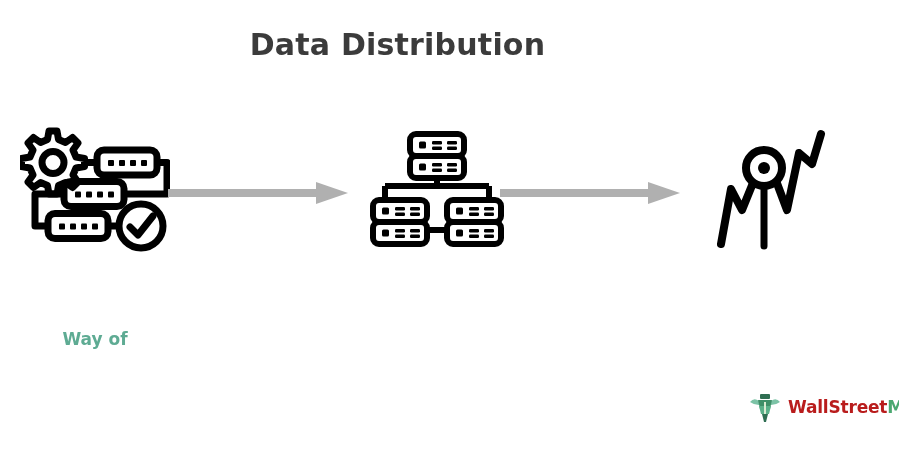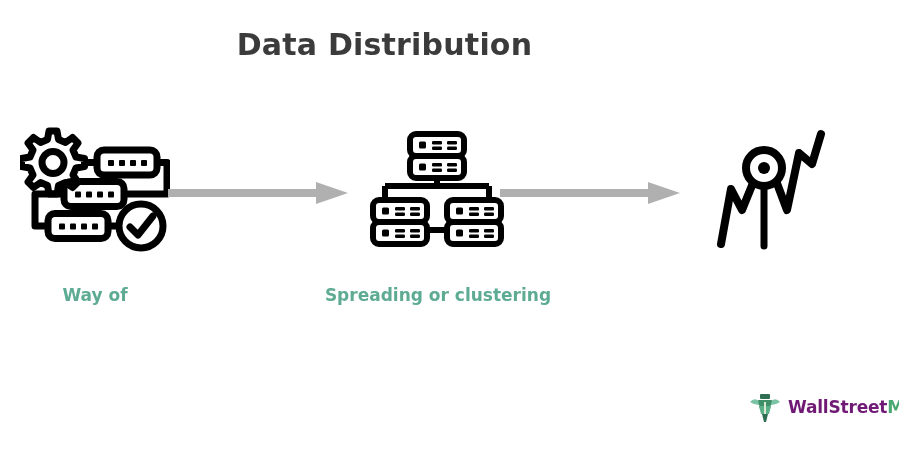--- a/index.html
+++ b/index.html
@@ -15,21 +15,21 @@
     position: relative;
     width: 899px;
     height: 459px;
     background: #ffffff;
     overflow: hidden;
   }
 
   
   .page-title {
     position: absolute;
-    left: 0;
+    left: 13px;
     top: 26px;
     width: 769px;
     text-align: center;
     font-family: "DejaVu Sans", sans-serif;
     font-size: 30px;
     font-weight: bold;
     letter-spacing: 0.2px;
     color: #3b3b3b;
     line-height: 38px;
   }
@@ -70,21 +70,21 @@
     text-align: center;
     font-family: "DejaVu Sans", sans-serif;
     font-size: 17px;
     font-weight: bold;
     color: #5eab93;
     line-height: 24px;
   }
   .caption.cap-1 { left: 10px;  top: 283px; width: 170px; }
   .caption.cap-2 { left: 320px; top: 283px; width: 236px; }
   .caption.cap-3 { left: 630px; top: 283px; width: 250px; }
-  .caption .cap-line { display: block; }
+  .caption .cap-line { display: block; margin-top: 44px; }
 
   
   .logo {
     position: absolute;
     left: 748px;
     top: 388px;
     width: 140px;
     height: 38px;
     display: flex;
     align-items: center;
@@ -95,21 +95,21 @@
     height: 34px;
     flex: 0 0 34px;
   }
   .logo-text {
     font-family: "DejaVu Sans", sans-serif;
     font-size: 17px;
     font-weight: bold;
     letter-spacing: -0.2px;
     white-space: nowrap;
   }
-  .logo-text .brand-a { color: #701a75; }
+  .logo-text .brand-a { color: #b91c1c; }
   .logo-text .brand-b { color: #4aa870; }
 </style>
 </head>
 <body>
 
 <div id="canvas">
 
   <div class="page-title">Data Distribution</div>
 
   <div class="stage">
@@ -260,21 +260,20 @@
       </span>
     </div>
 
   </div>
 
   <div class="caption cap-1">
     <span class="cap-line">Way of</span>
   </div>
 
   <div class="caption cap-2">
-    <span class="cap-line">Spreading or clustering</span>
   </div>
 
 
   <div class="logo">
     <span class="logo-mark">
       <svg width="34" height="34" viewBox="0 0 34 34" xmlns="http://www.w3.org/2000/svg" aria-hidden="true">
 
         <path d="M2 12 Q6 7 11 11 L11 15 Q6 15 2 12 Z" fill="#7cc3a6"></path>
         <path d="M32 12 Q28 7 23 11 L23 15 Q28 15 32 12 Z" fill="#7cc3a6"></path>
 

